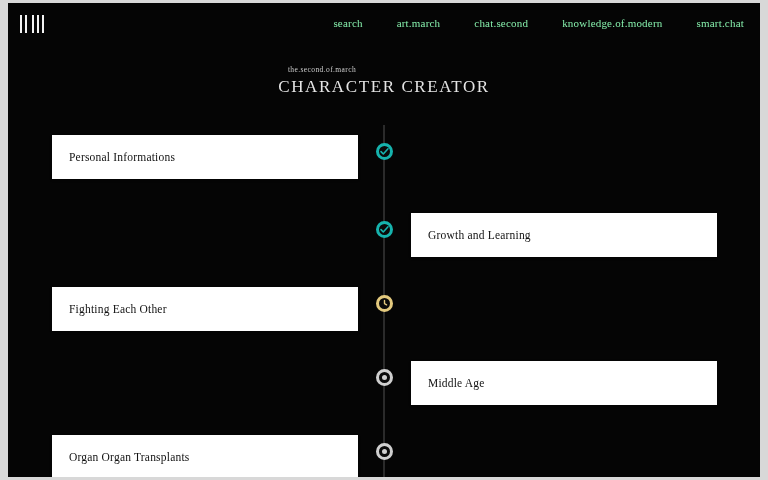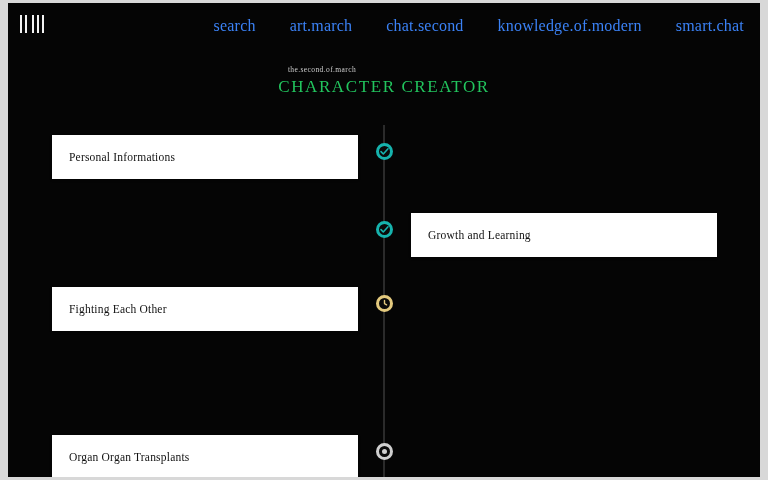--- a/index.html
+++ b/index.html
@@ -51,22 +51,22 @@
   }
   .navlinks {
     position: absolute;
     right: 16px;
     top: 14px;
     display: flex;
     gap: 34px;
     align-items: center;
   }
   .navlink {
-    color: #3b82f6;
-    font-size: 16px;
+    color: #86efac;
+    font-size: 11px;
     font-family: "Liberation Serif", serif;
     letter-spacing: .2px;
     text-decoration: none;
     white-space: nowrap;
     cursor: pointer;
   }
   
   .eyebrow {
     position: absolute;
     top: 62px;
@@ -77,21 +77,21 @@
     font-size: 7.5px;
     letter-spacing: .4px;
     font-family: "Liberation Serif", serif;
   }
   .title {
     position: absolute;
     top: 74px;
     left: 0;
     width: 752px;
     text-align: center;
-    color: #22c55e;
+    color: #e5e5e5;
     font-size: 17px;
     letter-spacing: 1.6px;
     font-family: "Liberation Serif", serif;
   }
   
   .timeline {
     position: absolute;
     left: 0;
     top: 110px;
     width: 752px;
@@ -220,20 +220,28 @@
       <div class="card right">
         <span class="card-label">Growth and Learning</span>
       </div>
       <div class="marker done">
         <svg width="11" height="11" viewBox="0 0 11 11">
           <path d="M2 5.6 L4.3 8 L9 2.8" fill="none" stroke="#16b3ad" stroke-width="1.6" stroke-linecap="round" stroke-linejoin="round"></path>
         </svg>
       </div>
     </div>
 
+    <div class="row" style="top:248px">
+      <div class="card right">
+        <span class="card-label">Middle Age</span>
+      </div>
+      <div class="marker todo">
+        <span class="dot"></span>
+      </div>
+    </div>
 
     <div class="row" style="top:322px">
       <div class="card left">
         <span class="card-label">Organ Organ Transplants</span>
       </div>
       <div class="marker todo">
         <span class="dot"></span>
       </div>
     </div>
 

